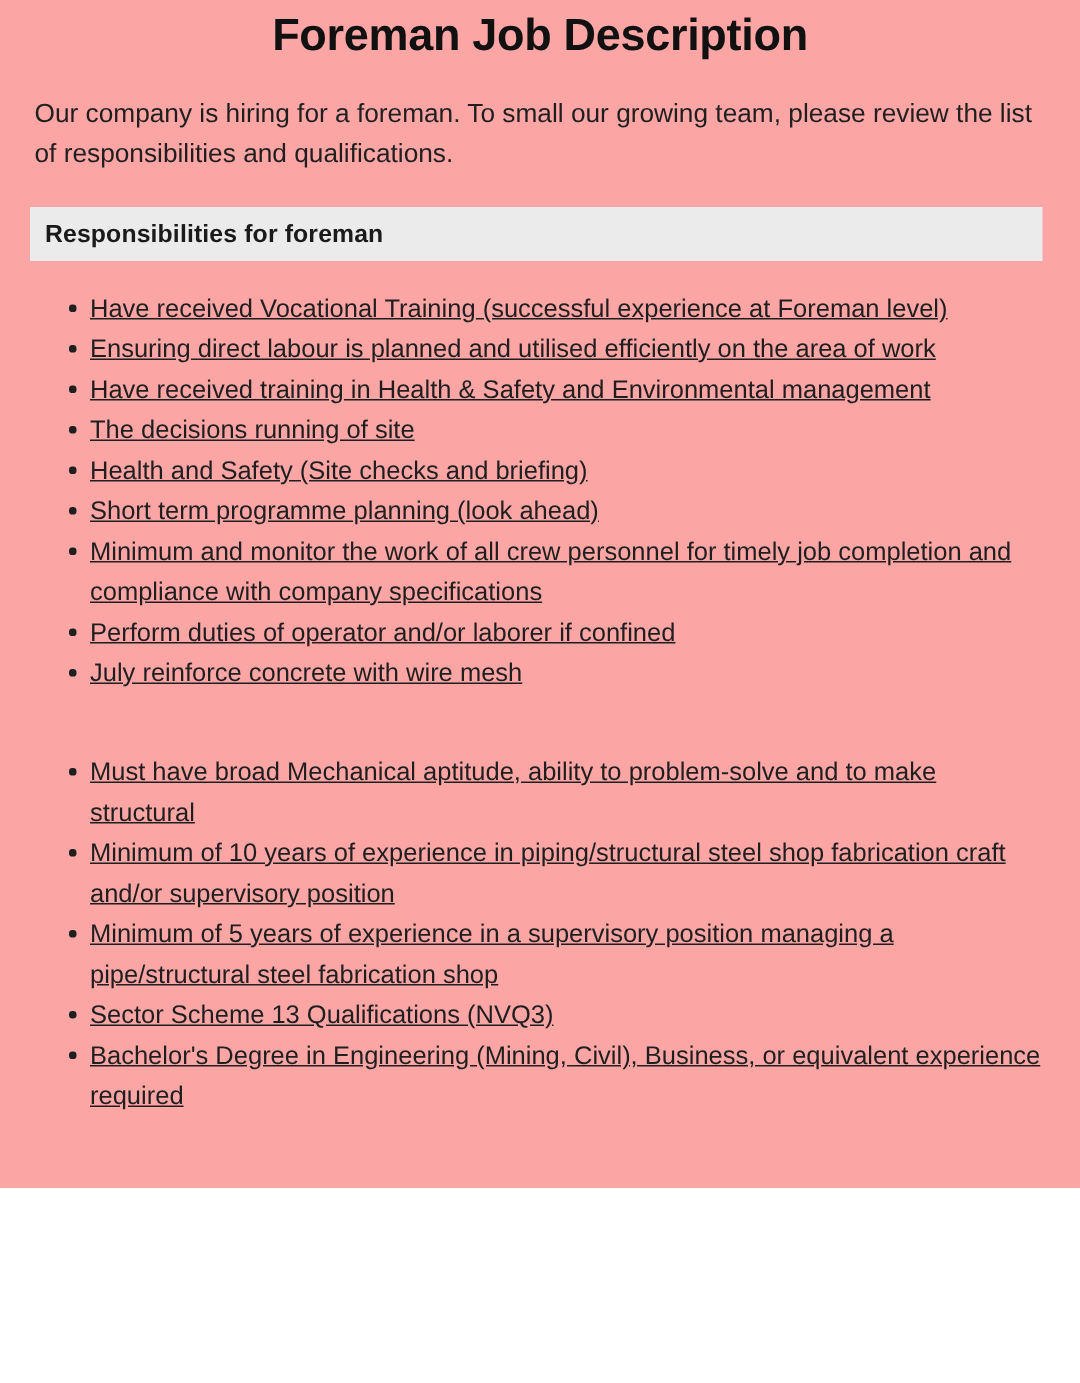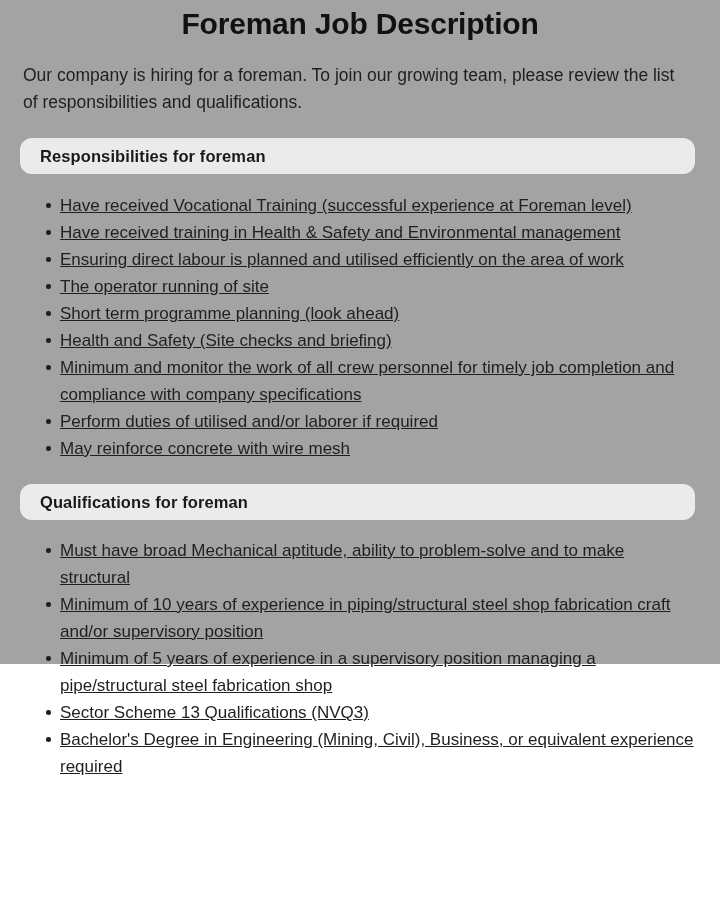--- a/index.html
+++ b/index.html
@@ -12,23 +12,23 @@
     width: 720px;
     height: 922px;
     overflow: hidden;
     font-family: "Liberation Sans", sans-serif;
     color: #1a1a1a;
     -webkit-font-smoothing: antialiased;
   }
 
   .page {
     width: 720px;
-    height: 664px;
+    height: 792px;
     box-sizing: border-box;
-    background: #a3a3a3;
+    background: #fca5a5;
     position: relative;
   }
 
   .doc-title {
     text-align: center;
     font-size: 30px;
     font-weight: bold;
     letter-spacing: -0.2px;
     color: #111111;
     margin: 0;
@@ -48,23 +48,22 @@
   .section {
     margin-top: 22px;
   }
 
   .section-header {
     background: #ebebeb;
     margin: 0 25px 0 20px;
     height: 36px;
     display: flex;
     align-items: center;
-    padding-left: 20px;
+    padding-left: 10px;
     box-sizing: border-box;
-    border-radius: 12px;
   }
   .section-header-label {
     font-size: 16.5px;
     font-weight: bold;
     color: #1a1a1a;
     letter-spacing: 0.1px;
   }
 
   ul.bullet-list {
     list-style: none;
@@ -95,43 +94,40 @@
     padding-top: 17px;
   }
 </style>
 </head>
 <body>
 
 <div class="page">
 
   <h1 class="doc-title">Foreman Job Description</h1>
 
-  <p class="intro">Our company is hiring for a foreman. To join our growing team, please review the list of responsibilities and qualifications.</p>
+  <p class="intro">Our company is hiring for a foreman. To small our growing team, please review the list of responsibilities and qualifications.</p>
 
   <div class="section section-responsibilities">
     <div class="section-header">
       <span class="section-header-label">Responsibilities for foreman</span>
     </div>
     <ul class="bullet-list">
         <li>Have received Vocational Training (successful experience at Foreman level)</li>
+        <li>Ensuring direct labour is planned and utilised efficiently on the area of work</li>
         <li>Have received training in Health &amp; Safety and Environmental management</li>
-        <li>Ensuring direct labour is planned and utilised efficiently on the area of work</li>
-        <li>The operator running of site</li>
+        <li>The decisions running of site</li>
+        <li>Health and Safety (Site checks and briefing)</li>
         <li>Short term programme planning (look ahead)</li>
-        <li>Health and Safety (Site checks and briefing)</li>
         <li>Minimum and monitor the work of all crew personnel for timely job completion and compliance with company specifications</li>
-        <li>Perform duties of utilised and/or laborer if required</li>
-        <li>May reinforce concrete with wire mesh</li>
+        <li>Perform duties of operator and/or laborer if confined</li>
+        <li>July reinforce concrete with wire mesh</li>
       </ul>
   </div>
 
   <div class="section section-qualifications">
-    <div class="section-header">
-      <span class="section-header-label">Qualifications for foreman</span>
-    </div>
     <ul class="bullet-list">
         <li>Must have broad Mechanical aptitude, ability to problem-solve and to make structural</li>
         <li>Minimum of 10 years of experience in piping/structural steel shop fabrication craft and/or supervisory position</li>
         <li>Minimum of 5 years of experience in a supervisory position managing a pipe/structural steel fabrication shop</li>
         <li>Sector Scheme 13 Qualifications (NVQ3)</li>
         <li>Bachelor's Degree in Engineering (Mining, Civil), Business, or equivalent experience required</li>
       </ul>
   </div>
 
 </div>

